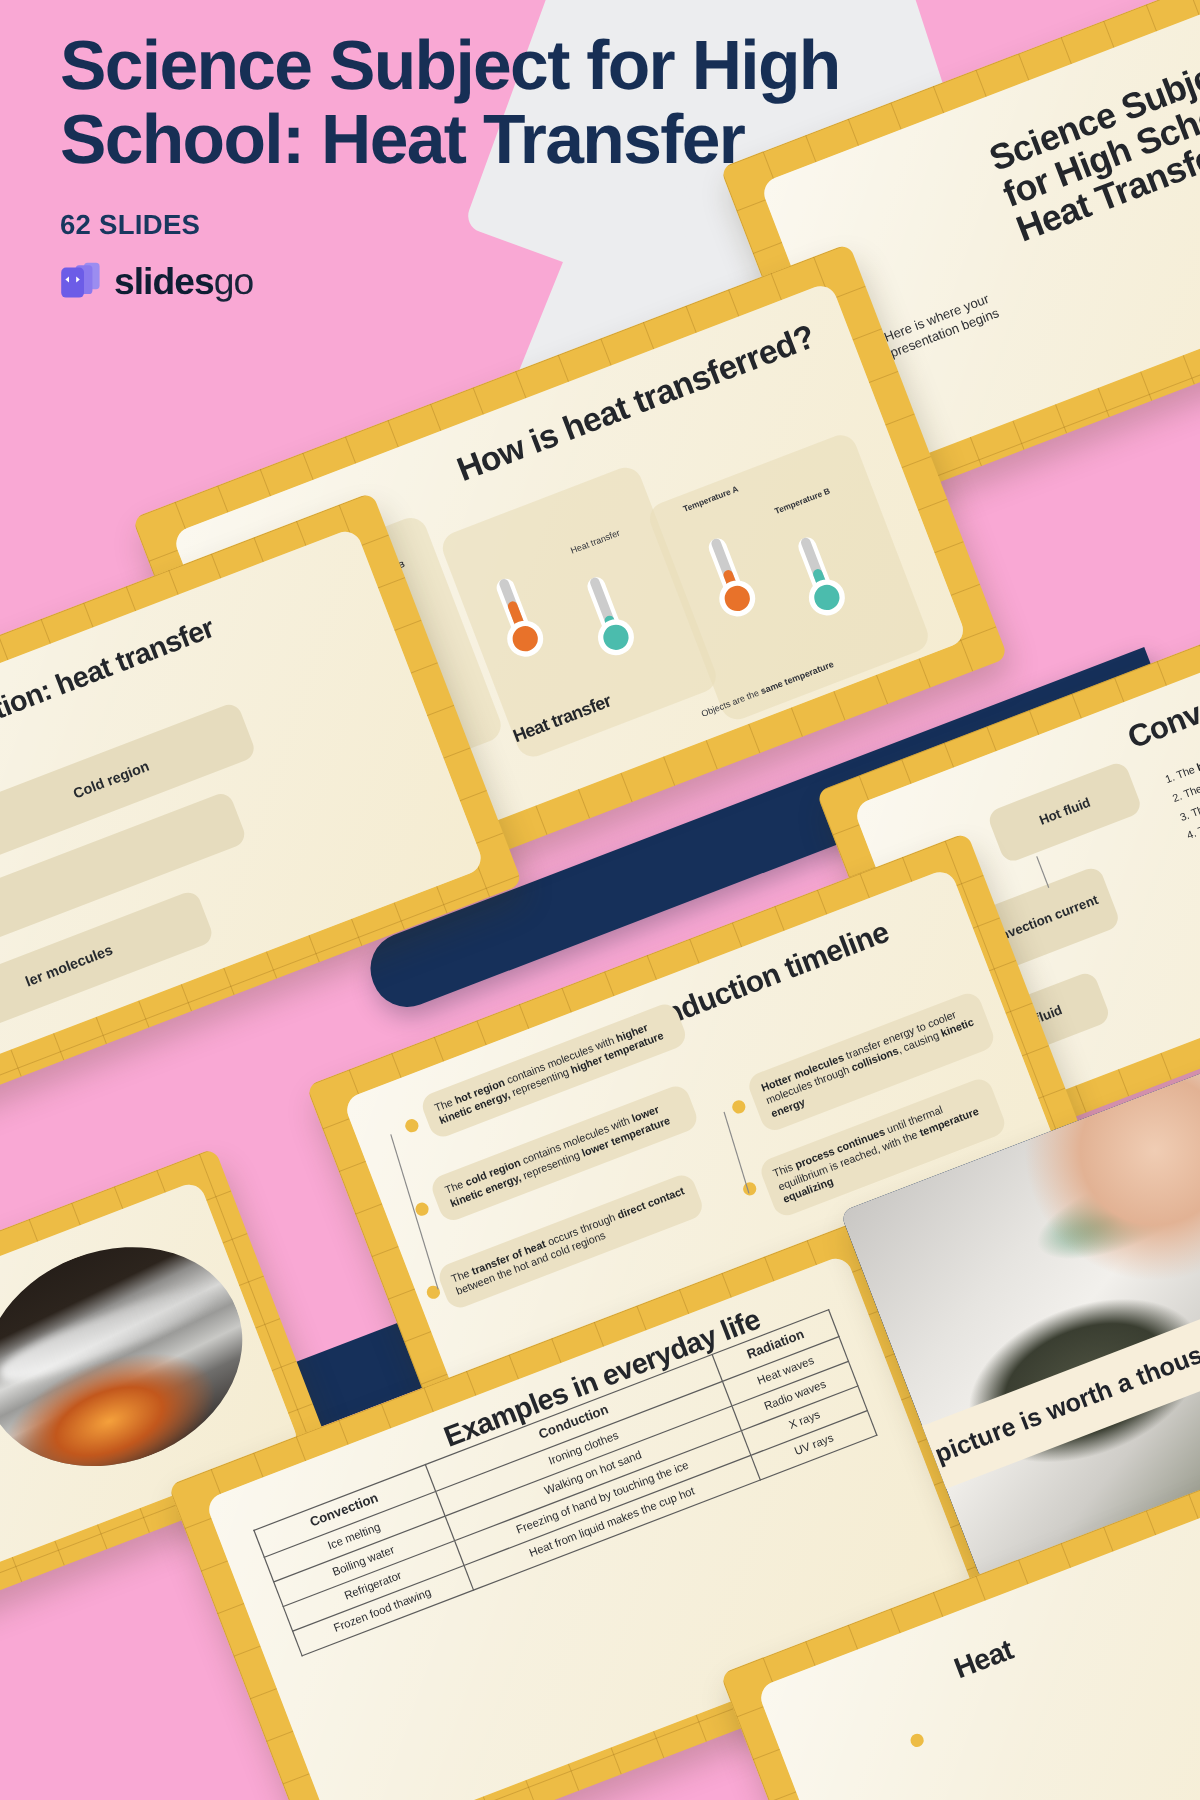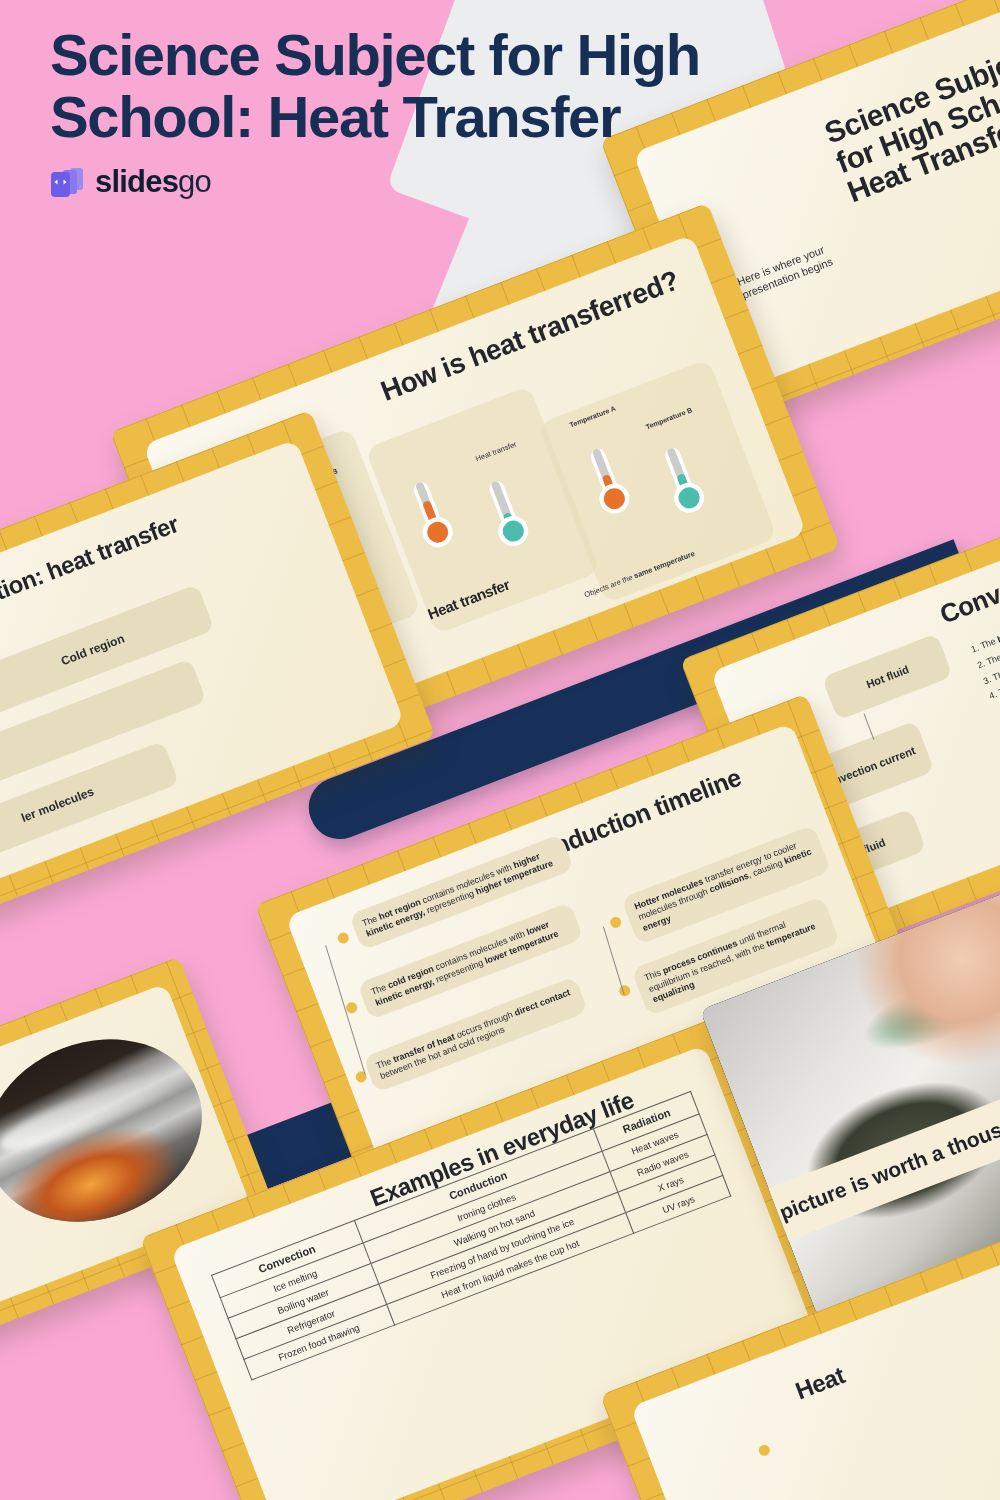--- a/index.html
+++ b/index.html
@@ -52,21 +52,21 @@
   .meta-slides {
     margin-top: 26px;
     font-size: 23px; font-weight: 700; letter-spacing: 0.2px;
     color: #17375e;
   }
   .meta-for {
     margin-top: 4px;
     font-size: 23px; font-weight: 400; letter-spacing: 0.1px;
     color: #17375e;
   }
-  .logo-row { margin-top: 16px; display: flex; align-items: flex-end; gap: 9px; }
+  .logo-row { margin-top: 16px; display: flex; align-items: flex-start; gap: 9px; }
   .logo-mark { width: 36px; height: 34px; position: relative; }
   .logo-text { font-size: 31px; font-weight: 700; color: #0e1e33; letter-spacing: -0.8px; }
   .logo-text .go { font-weight: 400; color: #18243a; }
 
   
   .slide {
     position: absolute;
     background: #edbc45;
     border-radius: 10px;
     box-shadow: 0 14px 26px rgba(60,50,20,0.22);
@@ -227,20 +227,21 @@
 
 <div id="root">
 
   <div class="wm wm-a"></div>
   <div class="wm wm-b"></div>
   <div class="wm wm-c"></div>
   <div class="wm wm-d"></div>
 
   <div class="header">
     <div class="title">Science Subject for High School: Heat Transfer</div>
+    <div class="meta-slides">62 SLIDES</div>
     <div class="logo-row">
       <div class="logo-mark">
         <svg width="36" height="34" viewBox="0 0 36 34">
           <rect x="20" y="2" width="13" height="22" rx="3" fill="#9b8df0"></rect>
           <rect x="13" y="4" width="14" height="24" rx="3" fill="#8a79ee"></rect>
           <rect x="1" y="6" width="19" height="25" rx="4" fill="#6c5ce7"></rect>
           <path d="M7.5 18.5 L4.5 16 L7.5 13.5 Z" fill="#ffffff"></path>
           <path d="M13.5 18.5 L16.5 16 L13.5 13.5 Z" fill="#ffffff"></path>
         </svg>
       </div>

